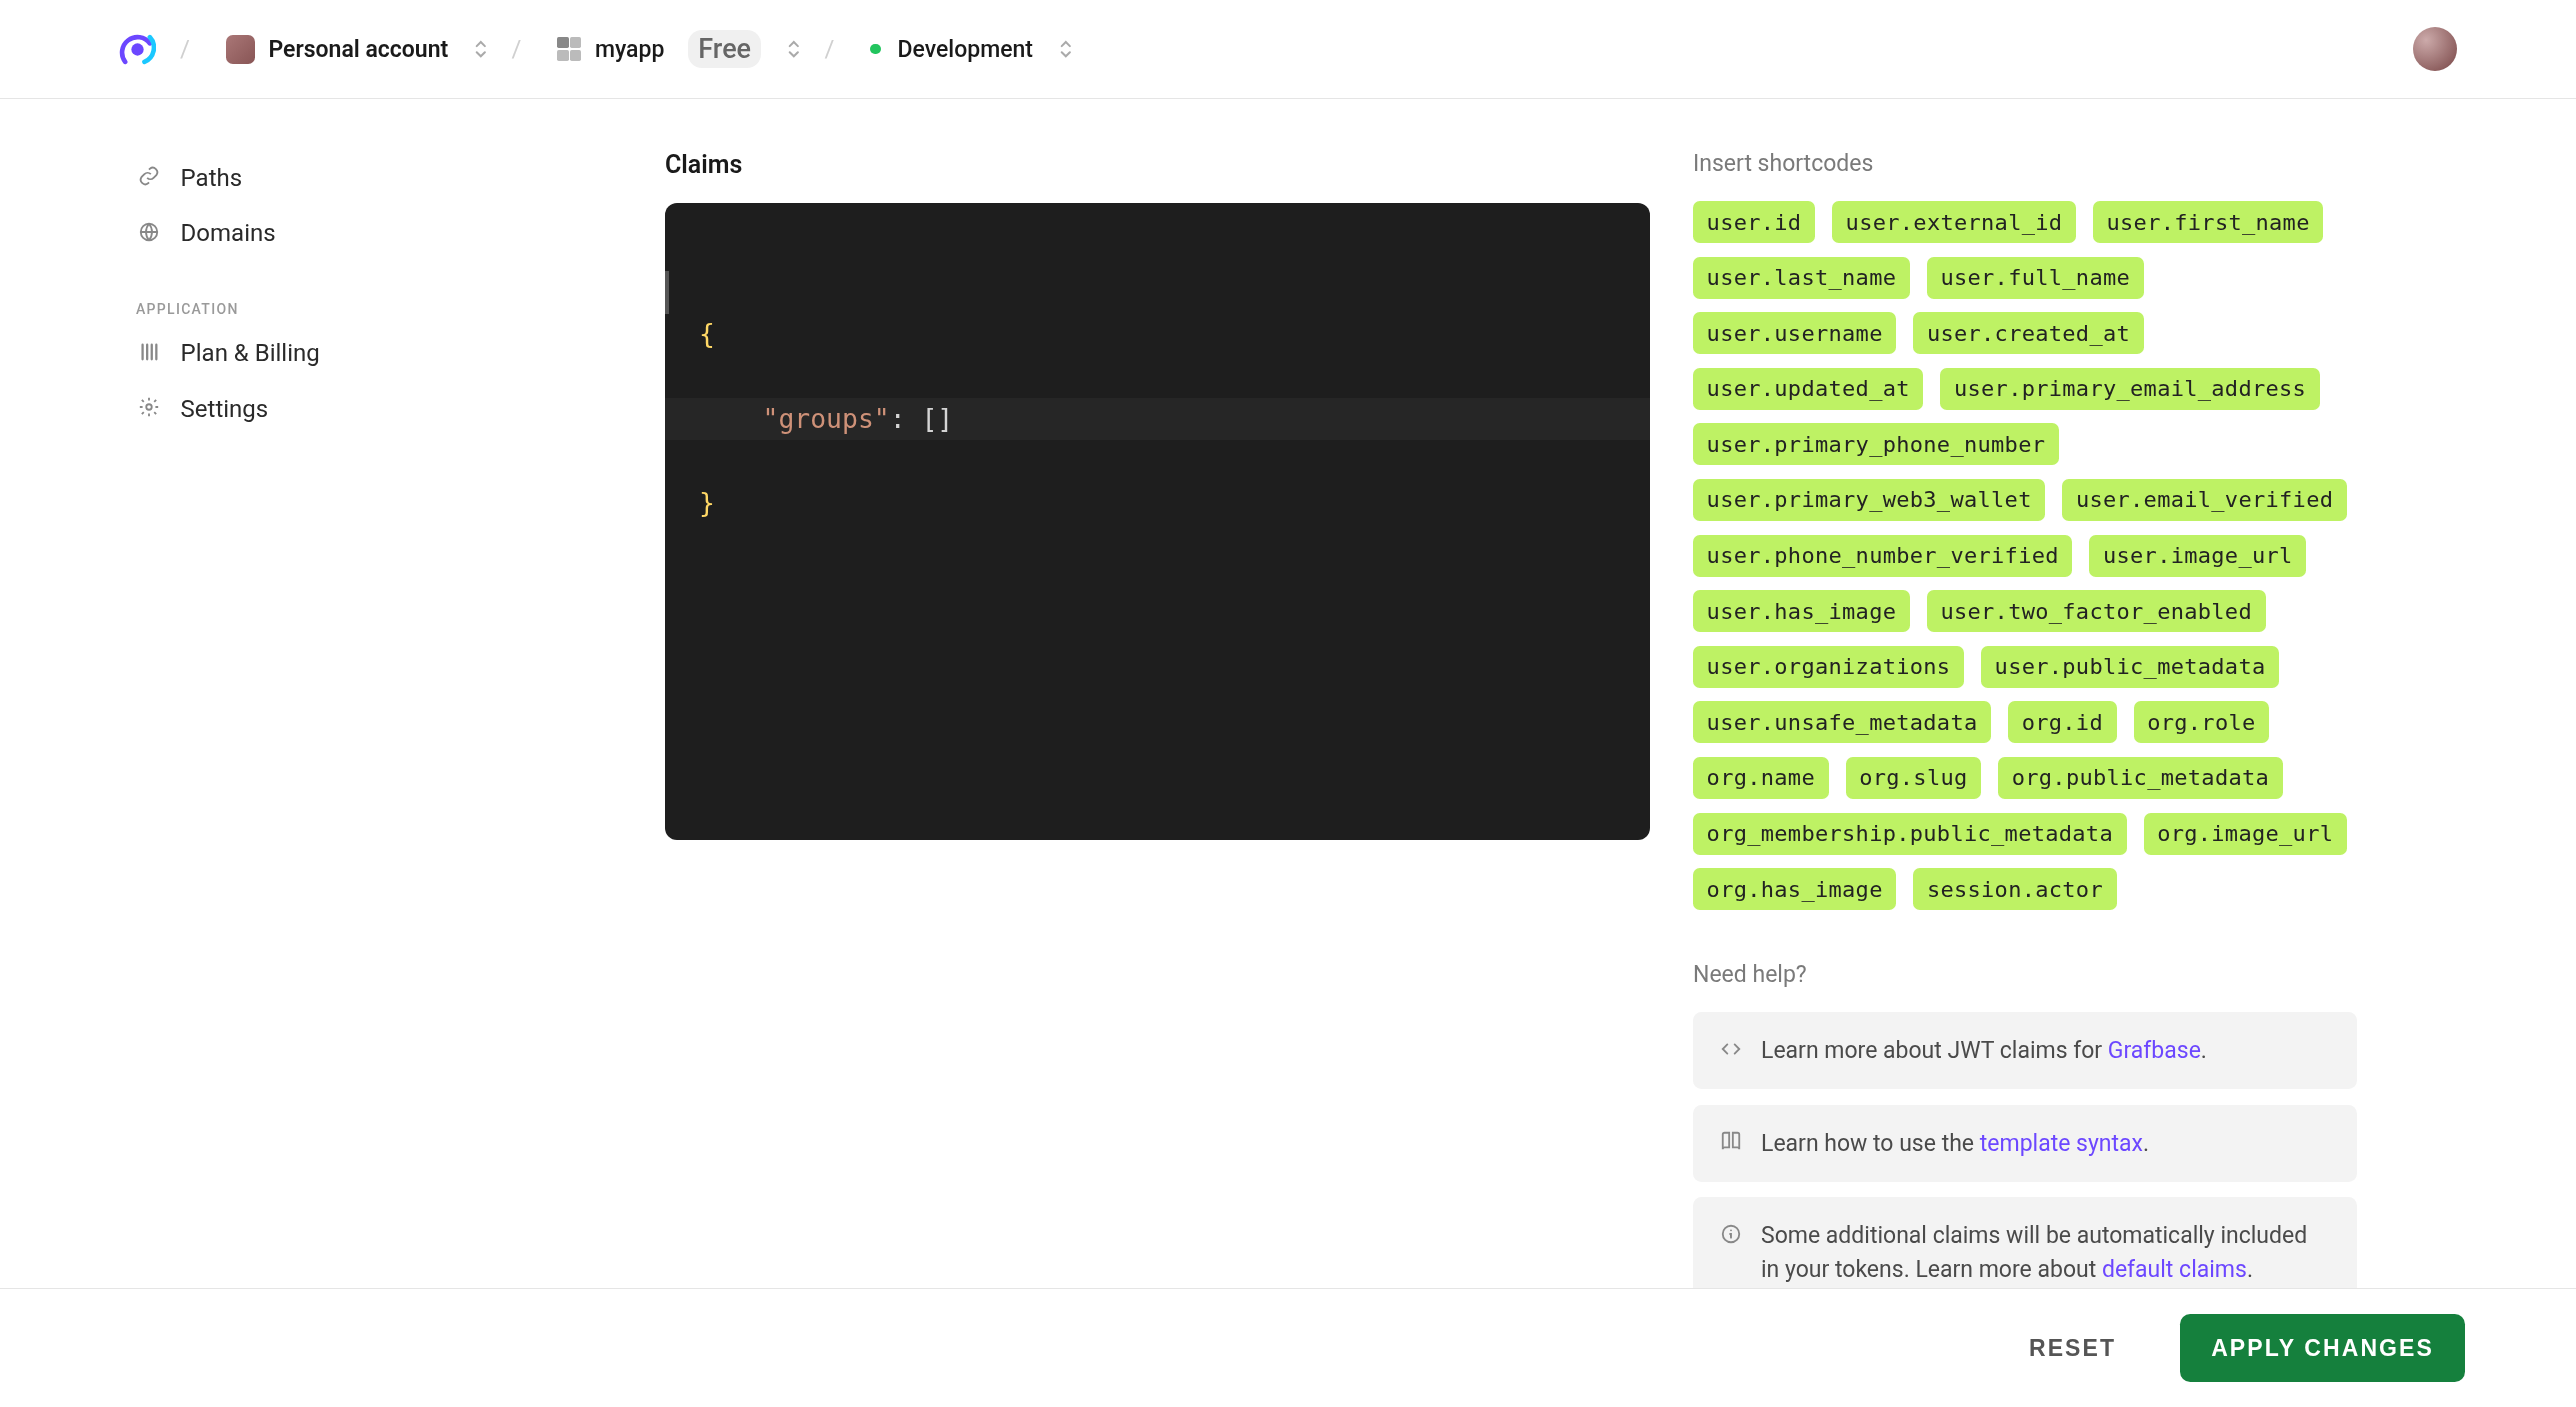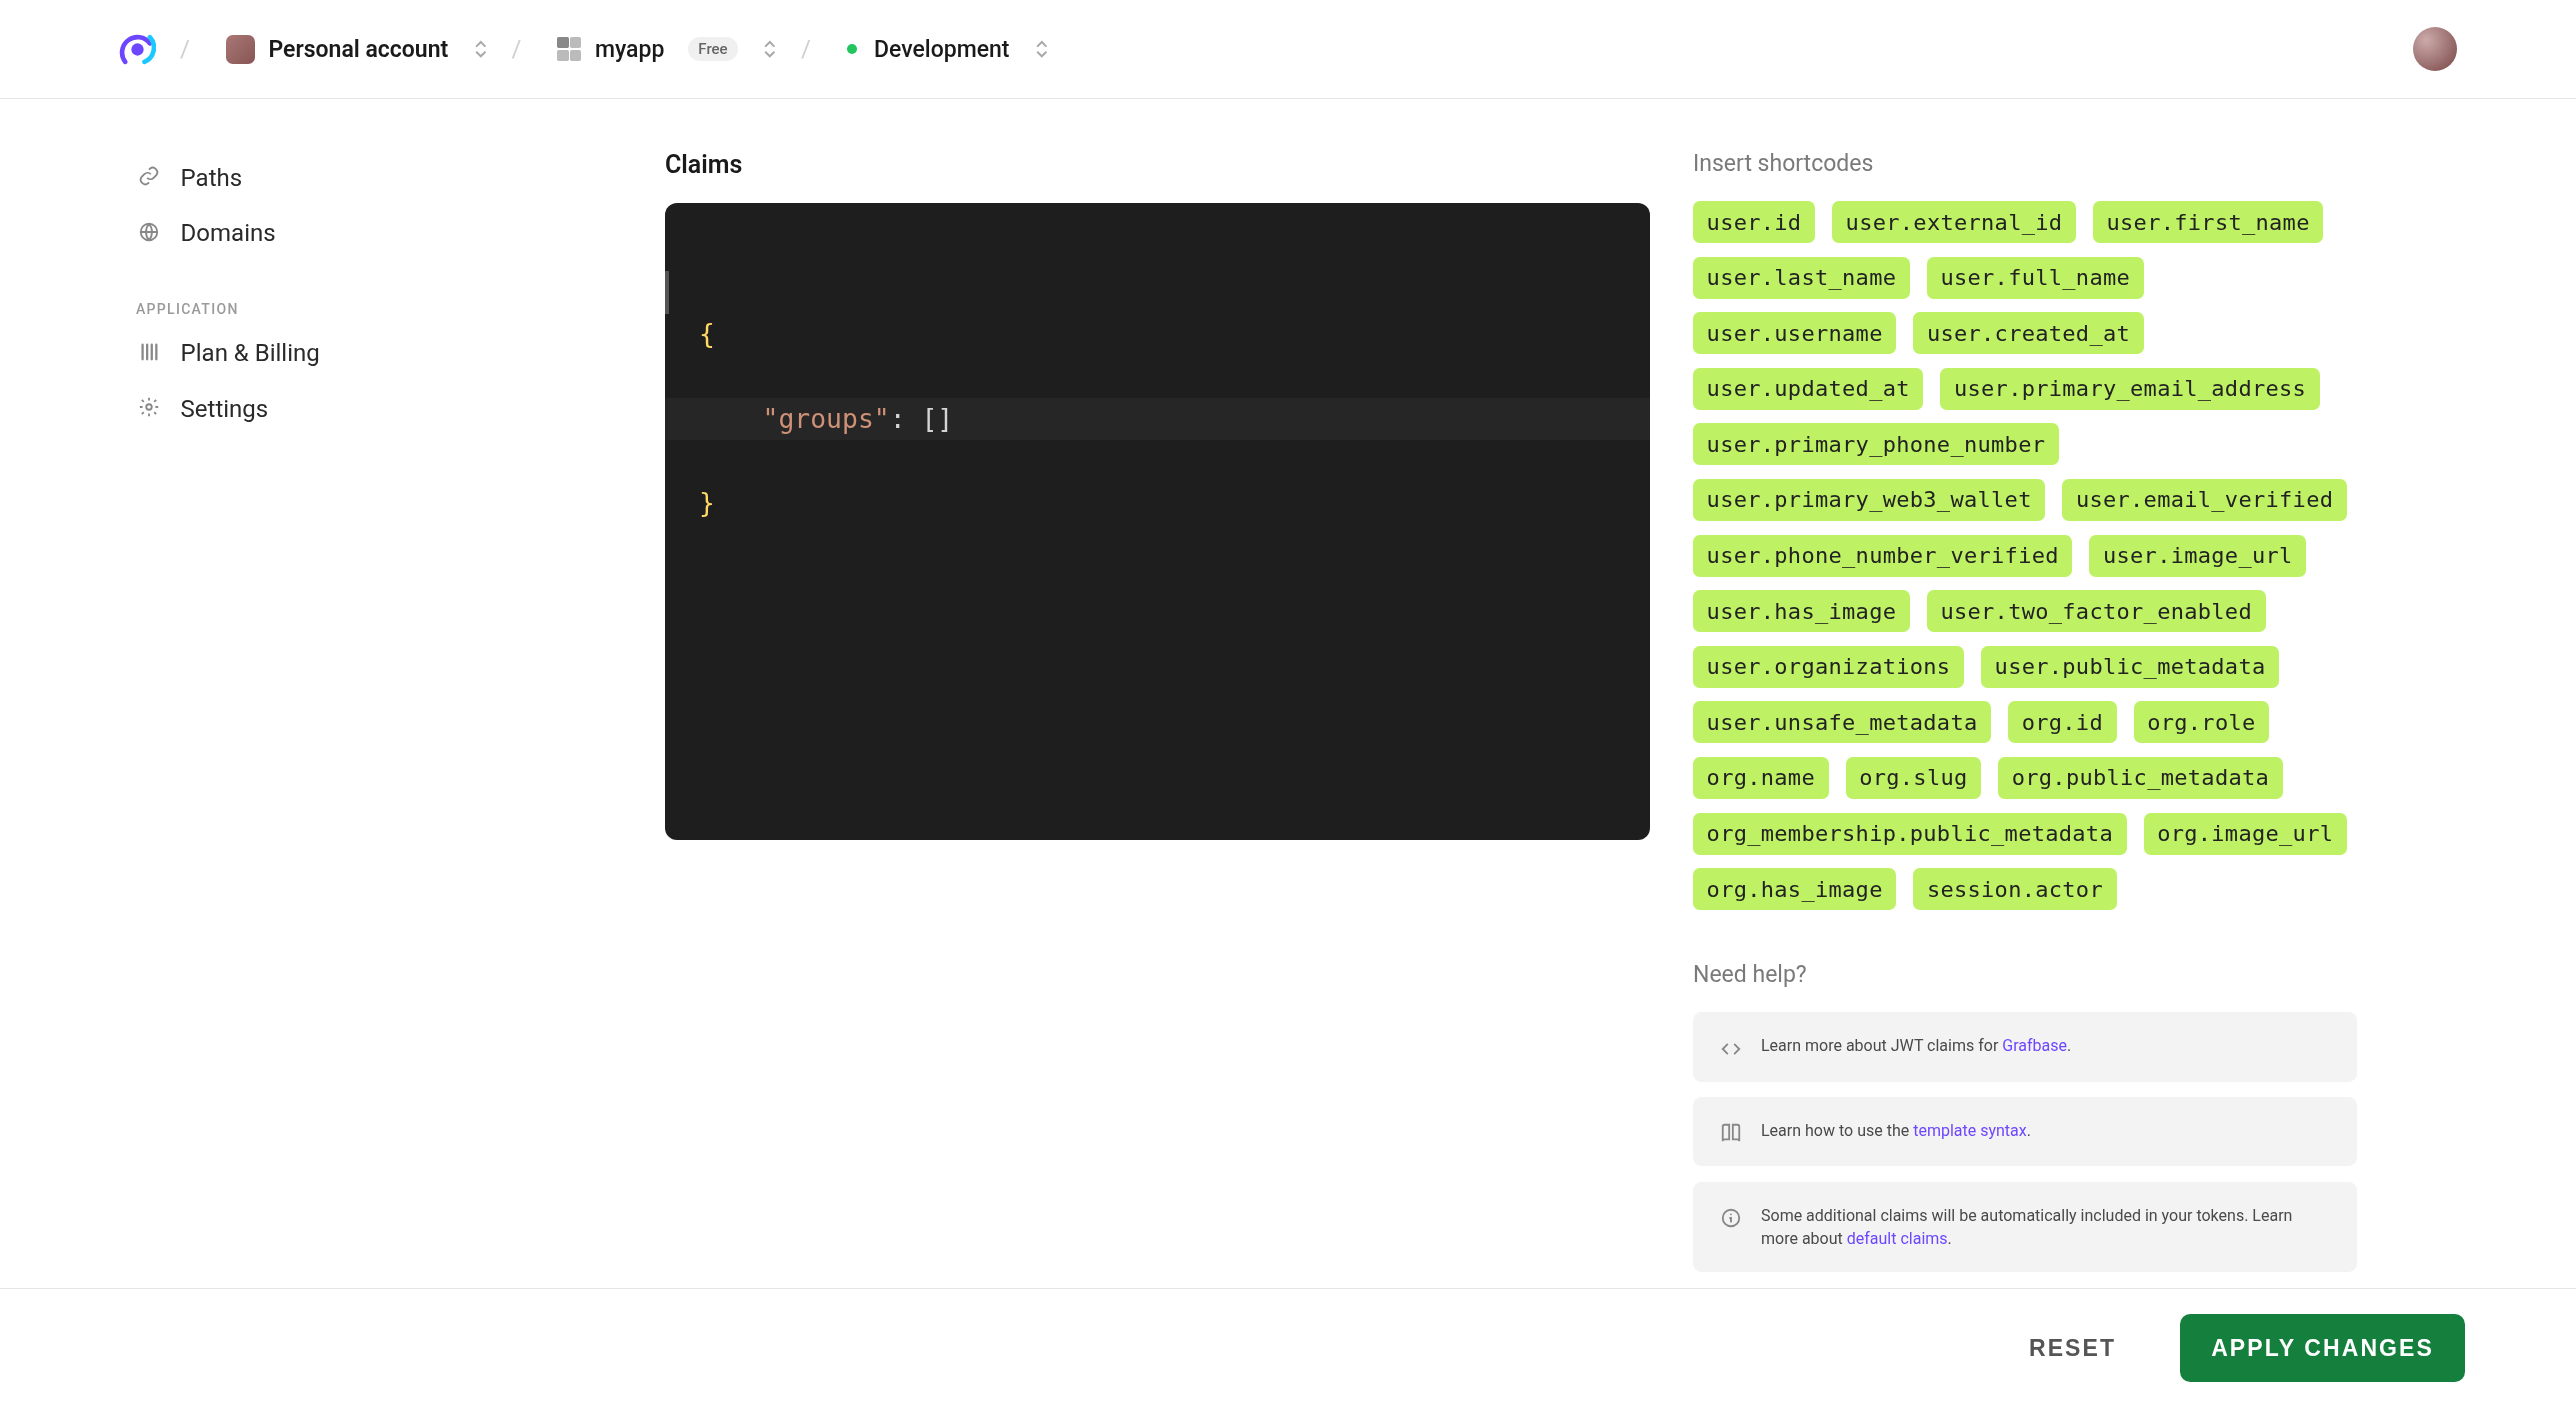--- a/index.html
+++ b/index.html
@@ -48,21 +48,21 @@
       color: #1a1a1a;
     }
     .crumb-label.light { font-weight: 500; }
     .app-ico {
       width: 24px; height: 24px;
       display:grid;grid-template:1fr 1fr/1fr 1fr;gap:1.7px;
     }
     .app-ico span{background:#bbb;border-radius:1.7px;}
     .app-ico span:nth-child(1){background:#888;}
     .badge-free {
-      font-size: 15px;
+      font-size: 27px;
       background: #f0f0f0;
       color: #666;
       padding: 3.4px 10.2px;
       border-radius: 14px;
       margin-left: 10.2px;
       font-weight: 500;
     }
     .env-dot {
       width: 10.2px; height: 10.2px; border-radius: 50%;
       background: #22c55e;
@@ -190,21 +190,21 @@
       gap: 19px;
       align-items: flex-start;
     }
     .help-card .ico {
       width: 22px; height: 22px;
       color: #9a9a9a;
       flex-shrink: 0;
       margin-top: 3.4px;
     }
     .help-text {
-      font-size: 16px;
+      font-size: 23px;
       color: #4a4a4a;
       line-height: 1.45;
     }
     .help-text a { color: #6c47ff; text-decoration: none; }
 
     
     .footer {
       position: absolute;
       left: 0; right: 0; bottom: 0;
       height: 119px;

